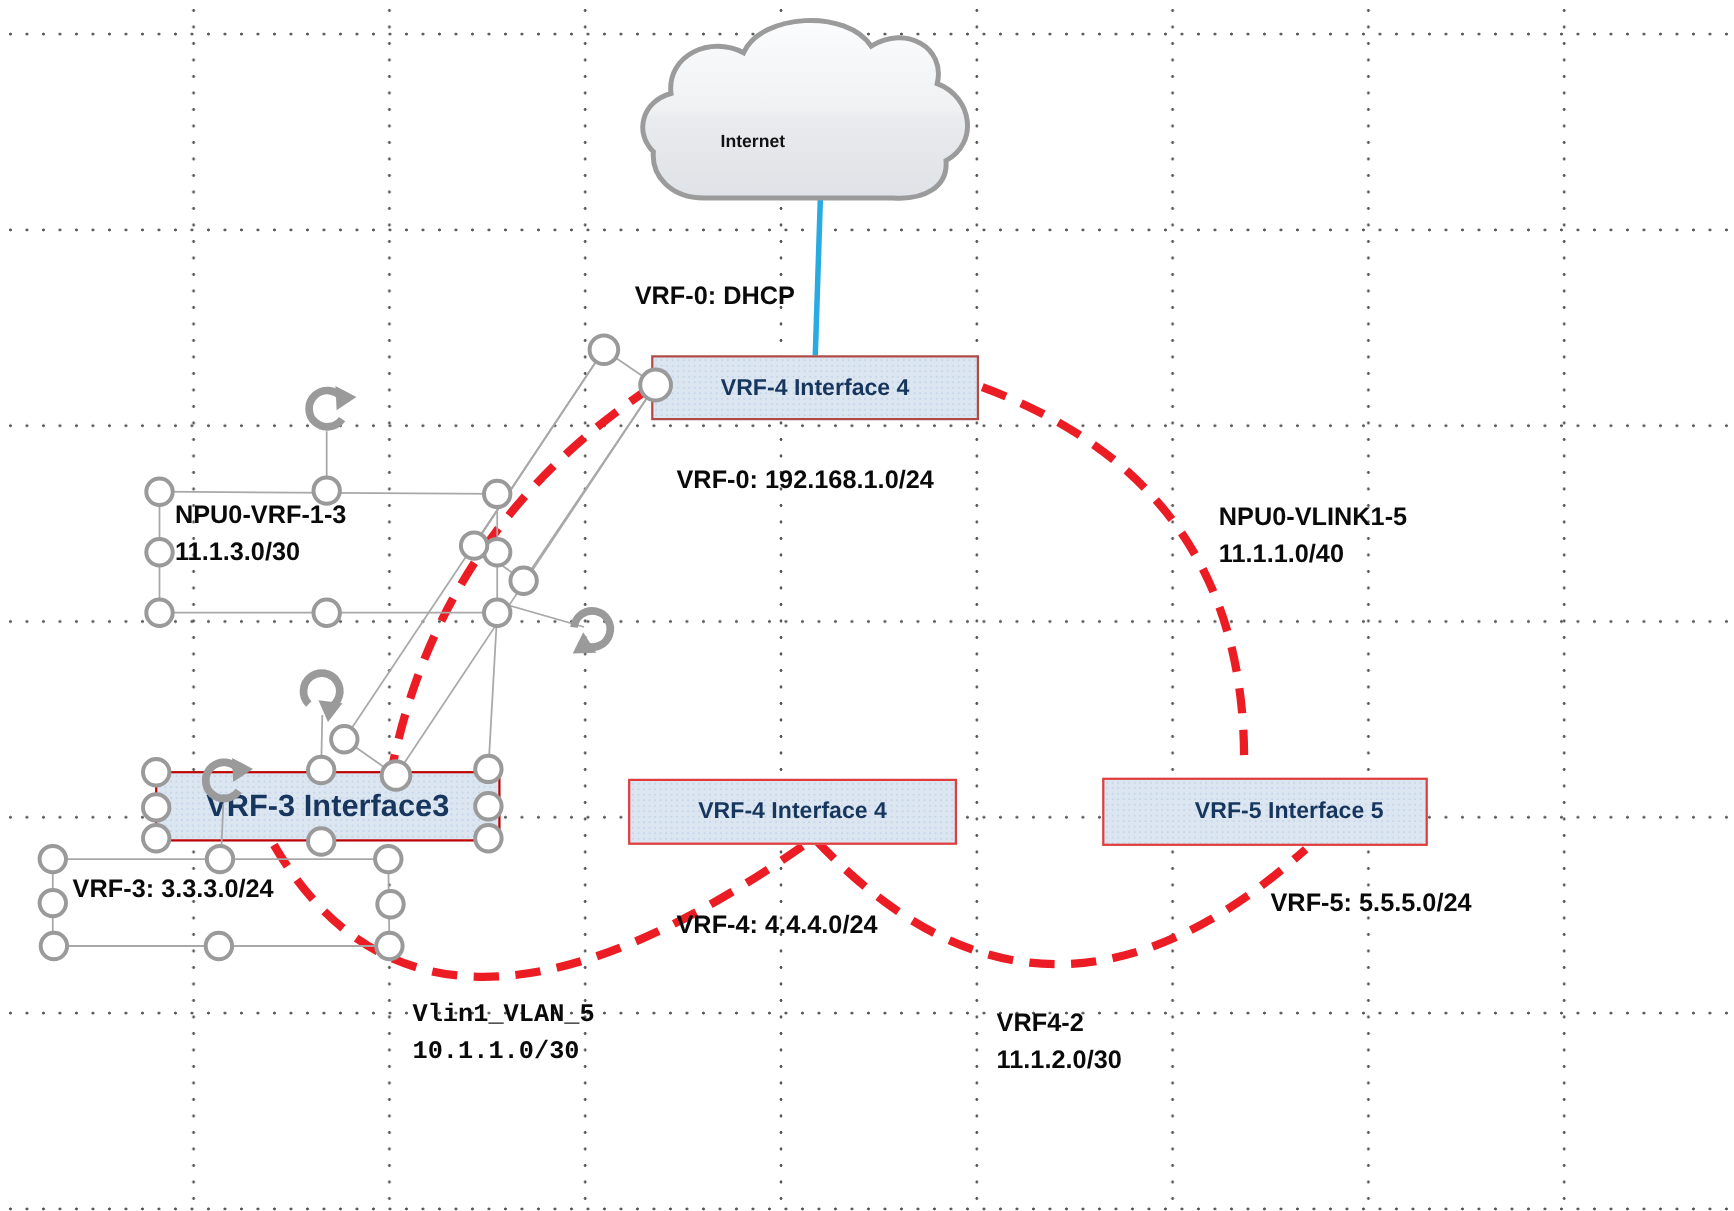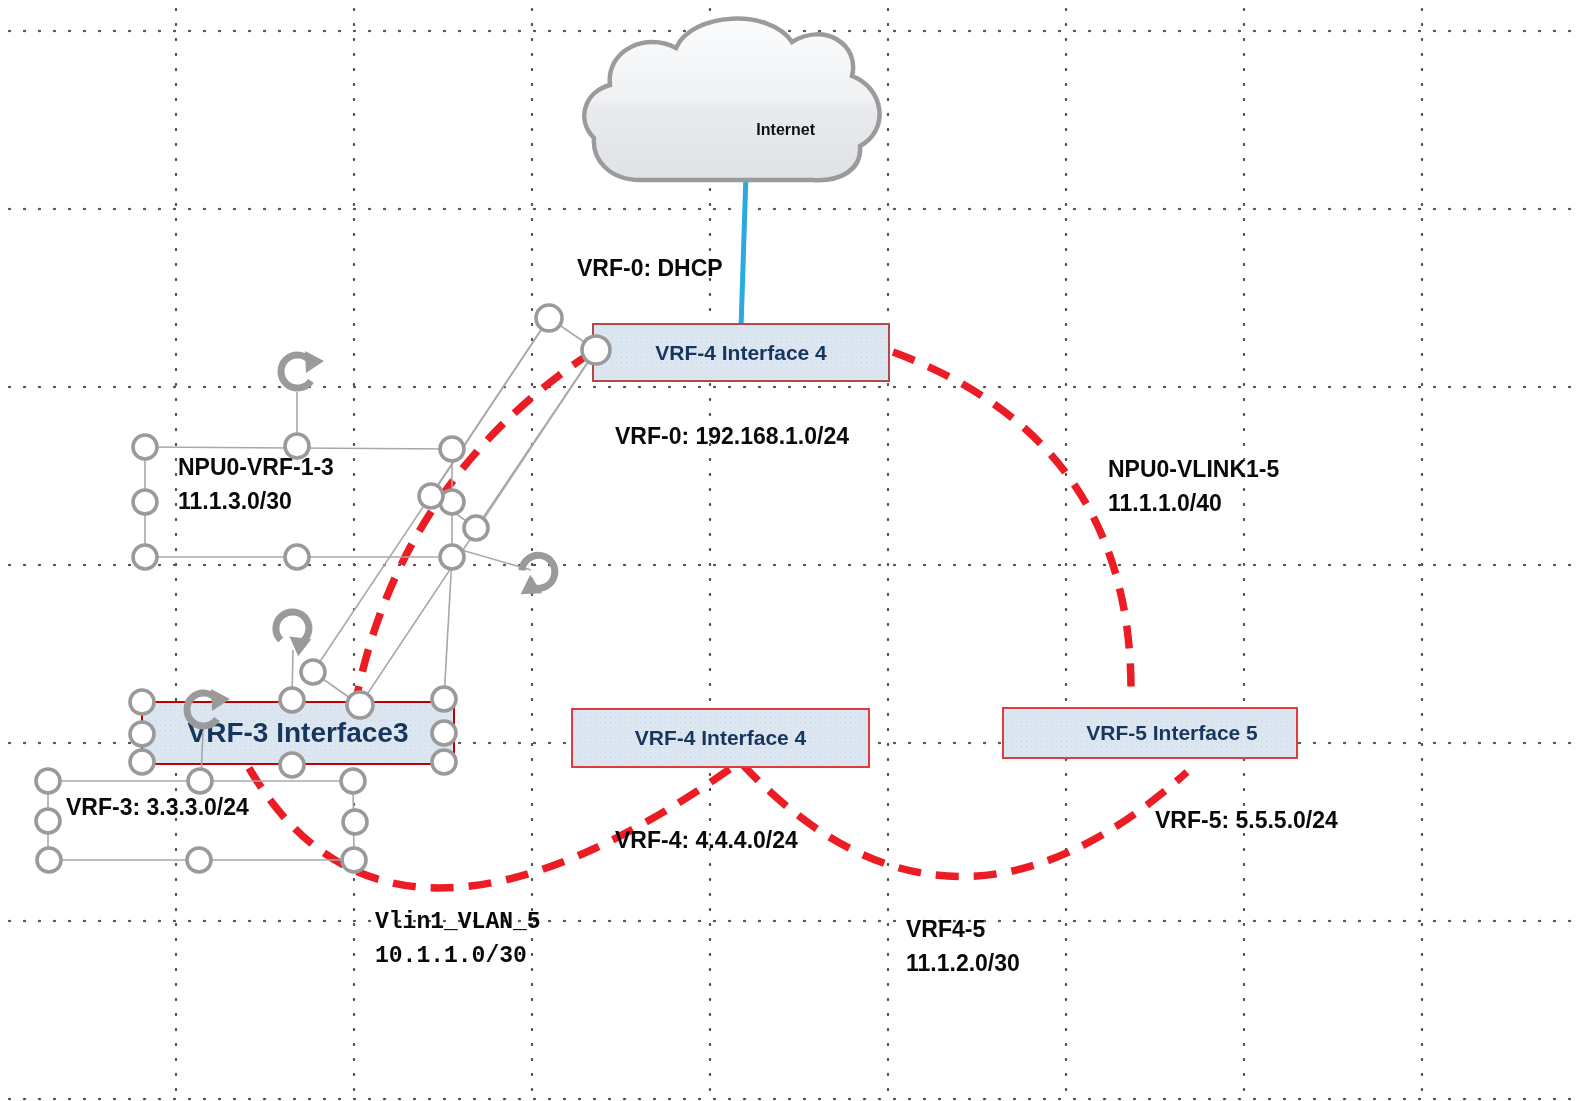--- a/index.html
+++ b/index.html
@@ -19,27 +19,27 @@
     position:absolute;z-index:2;display:flex;align-items:center;justify-content:center;
     background-color:#dce6f1;
     background-image:radial-gradient(circle,#c6d5e9 0.8px, rgba(0,0,0,0) 1px);
     background-size:5px 5px;
     font-weight:bold;font-size:21px;color:#17365d;letter-spacing:0px;
     box-sizing:border-box;white-space:nowrap;
   }
   .node.top   {left:592px;top:323px;width:298px;height:59px;border:2.5px solid #b04a45;}
   .node.vrf3  {left:141px;top:701px;width:314px;height:64px;border:2px solid #c00000;font-size:28px;}
   .node.mid   {left:571px;top:708px;width:299px;height:60px;border:2px solid #e23b3b;}
-  .node.right {left:1002px;top:707px;width:296px;height:52px;border:2px solid #e23b3b;padding-left:44px;}
+  .node.right {left:1002px;top:707px;width:296px;height:62px;border:2px solid #e23b3b;padding-left:44px;}
   .lbl{
     position:absolute;z-index:2;font-weight:bold;color:#0a0a0a;font-size:23px;
     line-height:34px;white-space:nowrap;
   }
   .cloud-lbl{
-    position:absolute;z-index:2;left:655px;top:121px;width:160px;text-align:right;
+    position:absolute;z-index:2;left:655px;top:121px;width:160px;text-align:left;
     font-weight:bold;font-size:16px;color:#111;
   }
   #overlay{z-index:3;}
   .gline{stroke:#a8a8a8;stroke-width:1.6px;}
   .handle{fill:#ffffff;stroke:#9a9a9a;stroke-width:3.6px;}
 </style>
 </head>
 <body>
 
 <div class="stage">
@@ -86,41 +86,41 @@
   </div>
   <div class="node right">
     <span>VRF-5 Interface 5</span>
   </div>
 
   <div class="cloud-lbl">Internet</div>
 
   <div class="lbl" style="left:577px;top:251px;">VRF-0: DHCP</div>
   <div class="lbl" style="left:615px;top:403px;margin-top:16px;">VRF-0: 192.168.1.0/24</div>
 
-  <div class="lbl" style="left:178px;top:450px;">
+  <div class="lbl" style="left:159px;top:450px;">
     <div>NPU0-VRF-1-3</div>
     <div>11.1.3.0/30</div>
   </div>
 
   <div class="lbl" style="left:1108px;top:452px;">
     <div>NPU0-VLINK1-5</div>
     <div>11.1.1.0/40</div>
   </div>
 
   <div class="lbl" style="left:66px;top:790px;">VRF-3: 3.3.3.0/24</div>
   <div class="lbl" style="left:615px;top:823px;">VRF-4: 4.4.4.0/24</div>
   <div class="lbl" style="left:1155px;top:803px;">VRF-5: 5.5.5.0/24</div>
 
   <div class="lbl" style="left:375px;top:905px;font-family:Liberation Mono, monospace;">
     <div>Vlin1_VLAN_5</div>
     <div>10.1.1.0/30</div>
   </div>
 
   <div class="lbl" style="left:906px;top:912px;">
-    <div>VRF4-5</div>
+    <div>VRF4-2</div>
     <div>11.1.2.0/30</div>
   </div>
 
   <svg class="layer" id="overlay" viewBox="0 0 1576 1101">
 
     <g>
       <line class="gline" x1="145" y1="447" x2="452" y2="449"></line>
       <line class="gline" x1="145" y1="557" x2="452" y2="557"></line>
       <line class="gline" x1="145" y1="447" x2="145" y2="557"></line>
       <line class="gline" x1="452" y1="449" x2="452" y2="557"></line>

